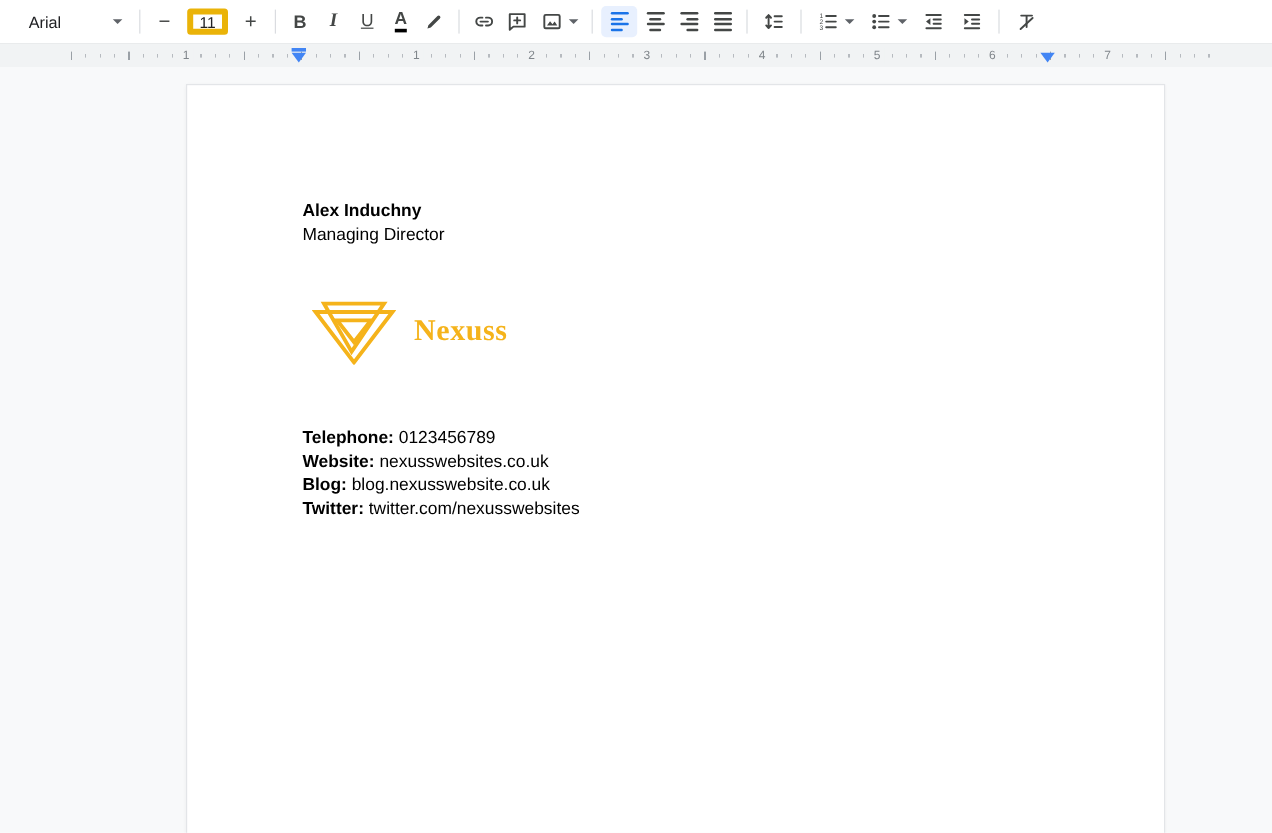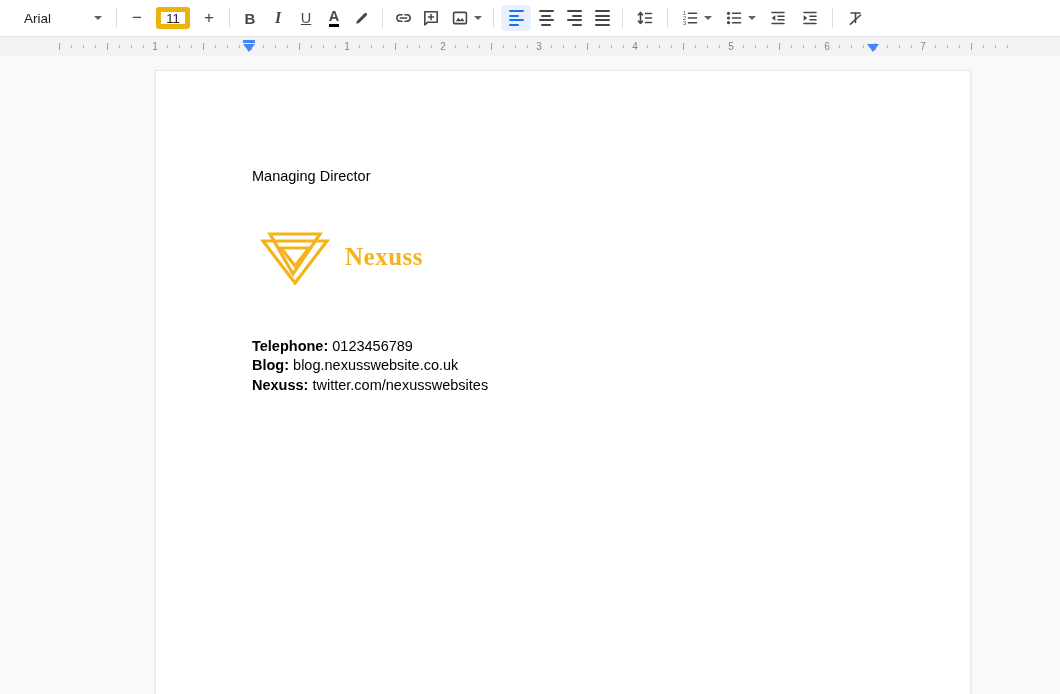--- a/index.html
+++ b/index.html
@@ -335,20 +335,21 @@
   </div>
   <div class="marker" style="left:861px; top:7px; width:24px;">
     <div class="tri"></div>
   </div>
 </div>
 
 <div class="canvas">
   <div class="doc-page">
     <div class="doc-content">
 
+      <div class="sig-name">Alex Induchny</div>
       <div>Managing Director</div>
 
       <div class="logo-block">
         <span class="logo-mark">
           <svg width="70" height="57" viewBox="0 0 70 57">
             <polygon points="3,13 67,13 35,55" fill="none" stroke="#f5b31b" stroke-width="3.2"></polygon>
             <polygon points="10,6 60,6 33,46" fill="none" stroke="#f5b31b" stroke-width="3.2"></polygon>
             <polygon points="21,20 49,20 35,38" fill="none" stroke="#f5b31b" stroke-width="3.2"></polygon>
           </svg>
         </span>
@@ -356,24 +357,28 @@
           <div>Nexuss</div>
         </span>
       </div>
 
       <div class="contact-block">
         <div class="contact-line">
           <b>Telephone:</b>
           <span>0123456789</span>
         </div>
         <div class="contact-line">
+          <b>Website:</b>
+          <span>nexusswebsites.co.uk</span>
+        </div>
+        <div class="contact-line">
           <b>Blog:</b>
           <span>blog.nexusswebsite.co.uk</span>
         </div>
         <div class="contact-line">
-          <b>Nexuss:</b>
+          <b>Twitter:</b>
           <span>twitter.com/nexusswebsites</span>
         </div>
       </div>
 
     </div>
   </div>
 </div>
 
 </body></html>

